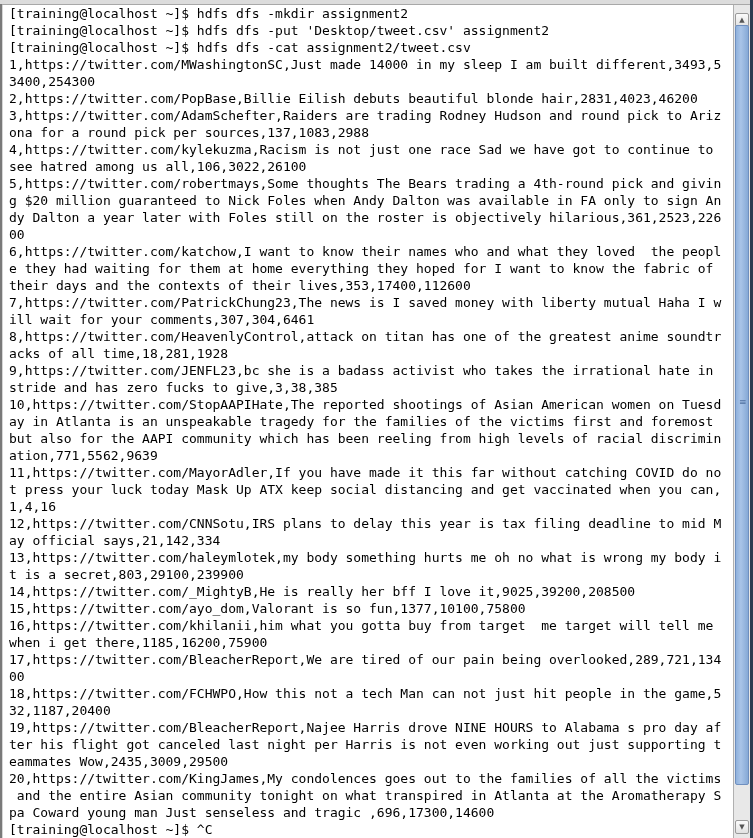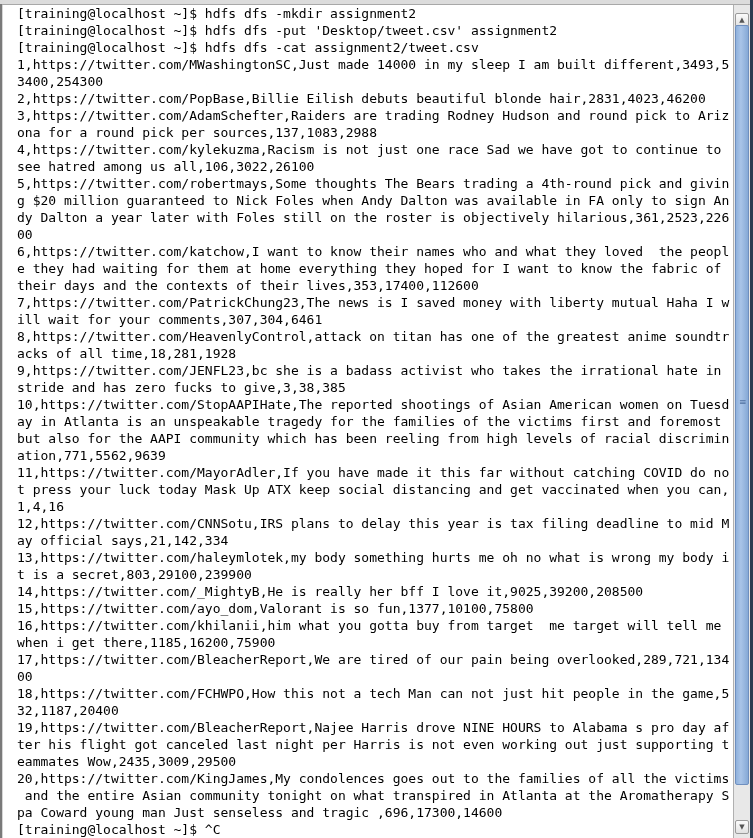--- a/index.html
+++ b/index.html
@@ -24,21 +24,21 @@
     .term-text {
       position: absolute; left: 3px; top: 5px;
       width: 730px; height: 833px;
       background: #ffffff;
       overflow: hidden;
       font-family: "DejaVu Sans Mono", "Liberation Mono", monospace;
       font-size: 13px;
       line-height: 17px;
       color: #000000;
       white-space: pre;
-      padding-left: 14px;
+      padding-left: 6px;
     }
     .term-line { display: block; height: 17px; }
     .scrollbar {
       position: absolute; left: 733px; top: 5px;
       width: 16px; height: 833px;
       background: #e8e8e8;
       border-left: 1px solid #b0b0b0;
     }
     .scroll-btn {
       position: absolute; left: 1px; width: 14px; height: 14px;

